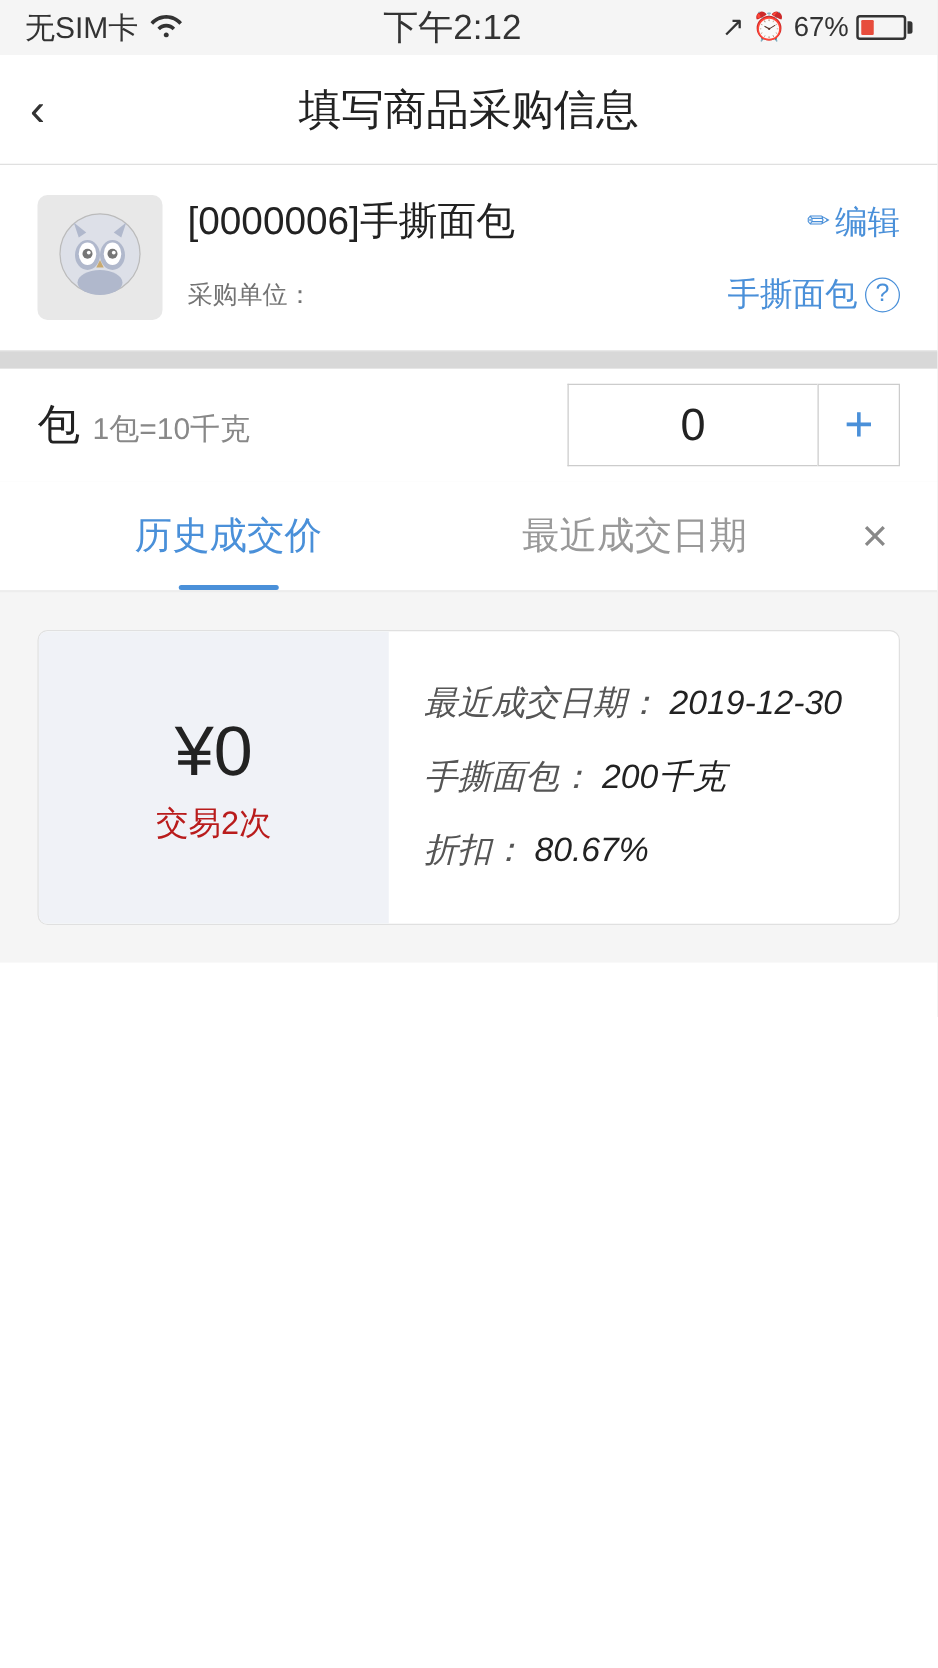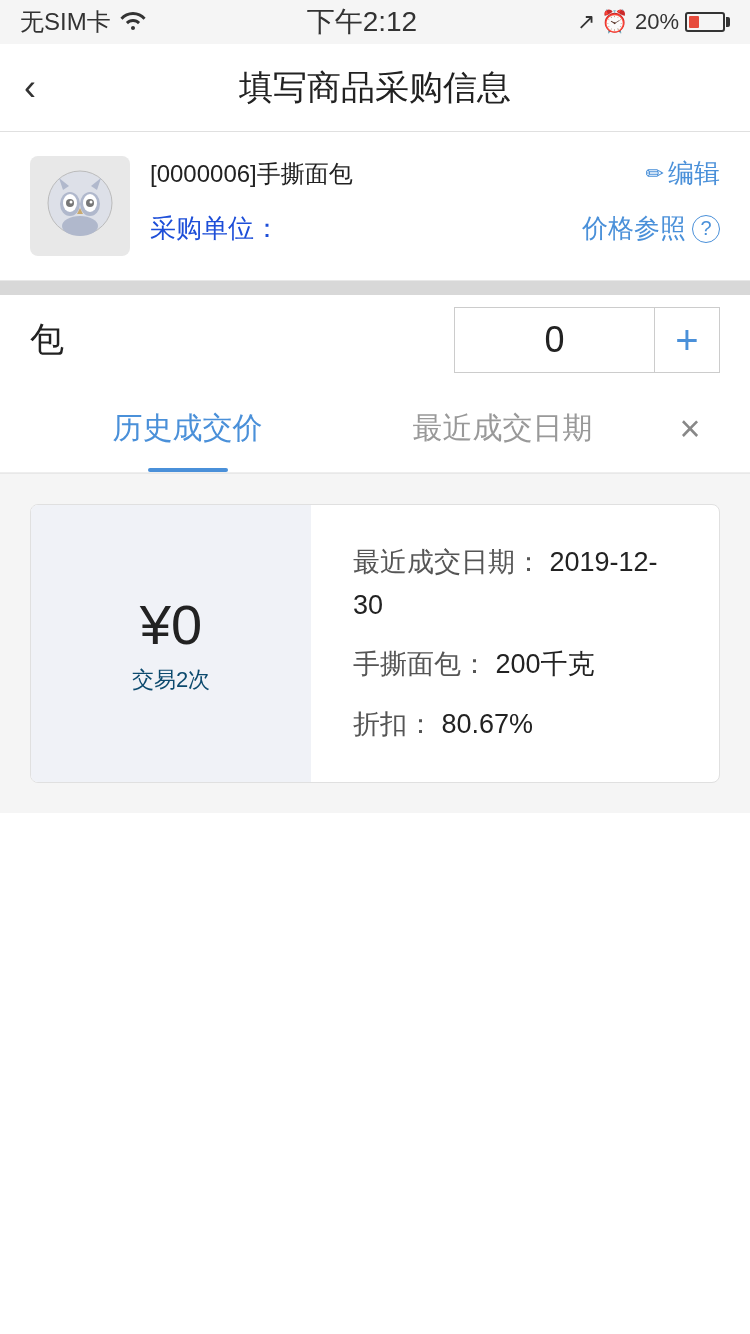--- a/index.html
+++ b/index.html
@@ -107,43 +107,43 @@
     .product-info {
       flex: 1;
     }
     .product-name-row {
       display: flex;
       align-items: center;
       justify-content: space-between;
       margin-bottom: 20px;
     }
     .product-name {
-      font-size: 24px;
+      font-size: 31px;
       color: #222;
       font-weight: 500;
     }
     .edit-btn {
       display: flex;
       align-items: center;
       gap: 4px;
       color: #4a90d9;
       font-size: 26px;
       cursor: pointer;
     }
     .edit-icon {
       font-size: 22px;
     }
     .product-unit-row {
       display: flex;
       align-items: center;
       justify-content: space-between;
     }
     .unit-label {
-      font-size: 26px;
-      color: #1d4ed8;
+      font-size: 20px;
+      color: #737373;
     }
     .unit-dropdown {
       display: inline-flex;
       align-items: center;
       gap: 4px;
       border: 1px solid #aaa;
       border-radius: 4px;
       padding: 4px 12px;
       font-size: 26px;
       color: #333;
@@ -232,21 +232,21 @@
 
     
     .tabs-section {
       background: #fff;
       margin-top: 0;
       border-bottom: 1px solid #e8e8e8;
     }
     .tabs-header {
       display: flex;
       align-items: center;
-      padding: 0 30px;
+      padding: 0 20px;
       height: 88px;
       border-bottom: 1px solid #eee;
     }
     .tab-item {
       flex: 1;
       display: flex;
       flex-direction: column;
       align-items: center;
       justify-content: center;
       cursor: pointer;
@@ -303,31 +303,32 @@
       justify-content: center;
       padding: 40px 20px;
       flex-shrink: 0;
     }
     .card-price {
       font-size: 56px;
       font-weight: 500;
       color: #222;
     }
     .card-transactions {
-      font-size: 22px;
-      color: #0c4a6e;
+      font-size: 26px;
+      color: #b91c1c;
       margin-top: 8px;
     }
     .card-right {
       flex: 1;
-      padding: 36px 42px;
+      padding: 36px 28px;
       display: flex;
       flex-direction: column;
       justify-content: center;
       gap: 16px;
+      font-style: italic;
     }
     .card-detail-row {
       font-size: 27px;
       color: #333;
       line-height: 1.6;
     }
     .card-detail-label {
       color: #555;
     }
     .card-detail-value {
@@ -352,21 +353,21 @@
         <path d="M14 18c1.1 0 2 .9 2 2s-.9 2-2 2-2-.9-2-2 .9-2 2-2z" fill="#333"></path>
         <path d="M14 11c2.8 0 5.3 1.2 7.1 3.1l-2.1 2.1c-1.3-1.4-3.1-2.2-5-2.2s-3.7.8-5 2.2l-2.1-2.1C8.7 12.2 11.2 11 14 11z" fill="#333"></path>
         <path d="M14 4C9 4 4.5 6.2 1.4 9.7L3.5 11.8C6.1 8.8 9.8 7 14 7s7.9 1.8 10.5 4.8l2.1-2.1C23.5 6.2 19 4 14 4z" fill="#333"></path>
       </svg>
     </span>
   </div>
   <div class="status-center">下午2:12</div>
   <div class="status-right">
     <span style="font-size:22px;">↗</span>
     <span style="font-size:22px;">⏰</span>
-    <span style="font-size:22px;">20%</span>
+    <span style="font-size:22px;">67%</span>
     <div class="battery-icon">
       <div class="battery-body">
         <div class="battery-fill"></div>
       </div>
       <div class="battery-tip"></div>
     </div>
   </div>
 </div>
 
 <div class="nav-bar">
@@ -405,35 +406,36 @@
         <span class="edit-btn">
           <span class="edit-icon">✏</span>
           <span>编辑</span>
         </span>
       </div>
       <div class="product-unit-row">
         <div>
           <span class="unit-label">采购单位：</span>
         </div>
         <div class="price-ref">
-          <span>价格参照</span>
+          <span>手撕面包</span>
           <div class="price-ref-icon">
             <span>?</span>
           </div>
         </div>
       </div>
     </div>
   </div>
 </div>
 
 <div class="gray-bar"></div>
 
 <div class="quantity-section">
   <div class="qty-label-wrap">
     <span class="qty-unit-big">包</span>
+    <span class="qty-conversion">1包=10千克</span>
   </div>
   <div class="qty-input-wrap">
     <input class="qty-input" type="text" value="0" style="">
     <div class="qty-plus-btn">
       <span>+</span>
     </div>
   </div>
 </div>
 
 <div class="tabs-section">

